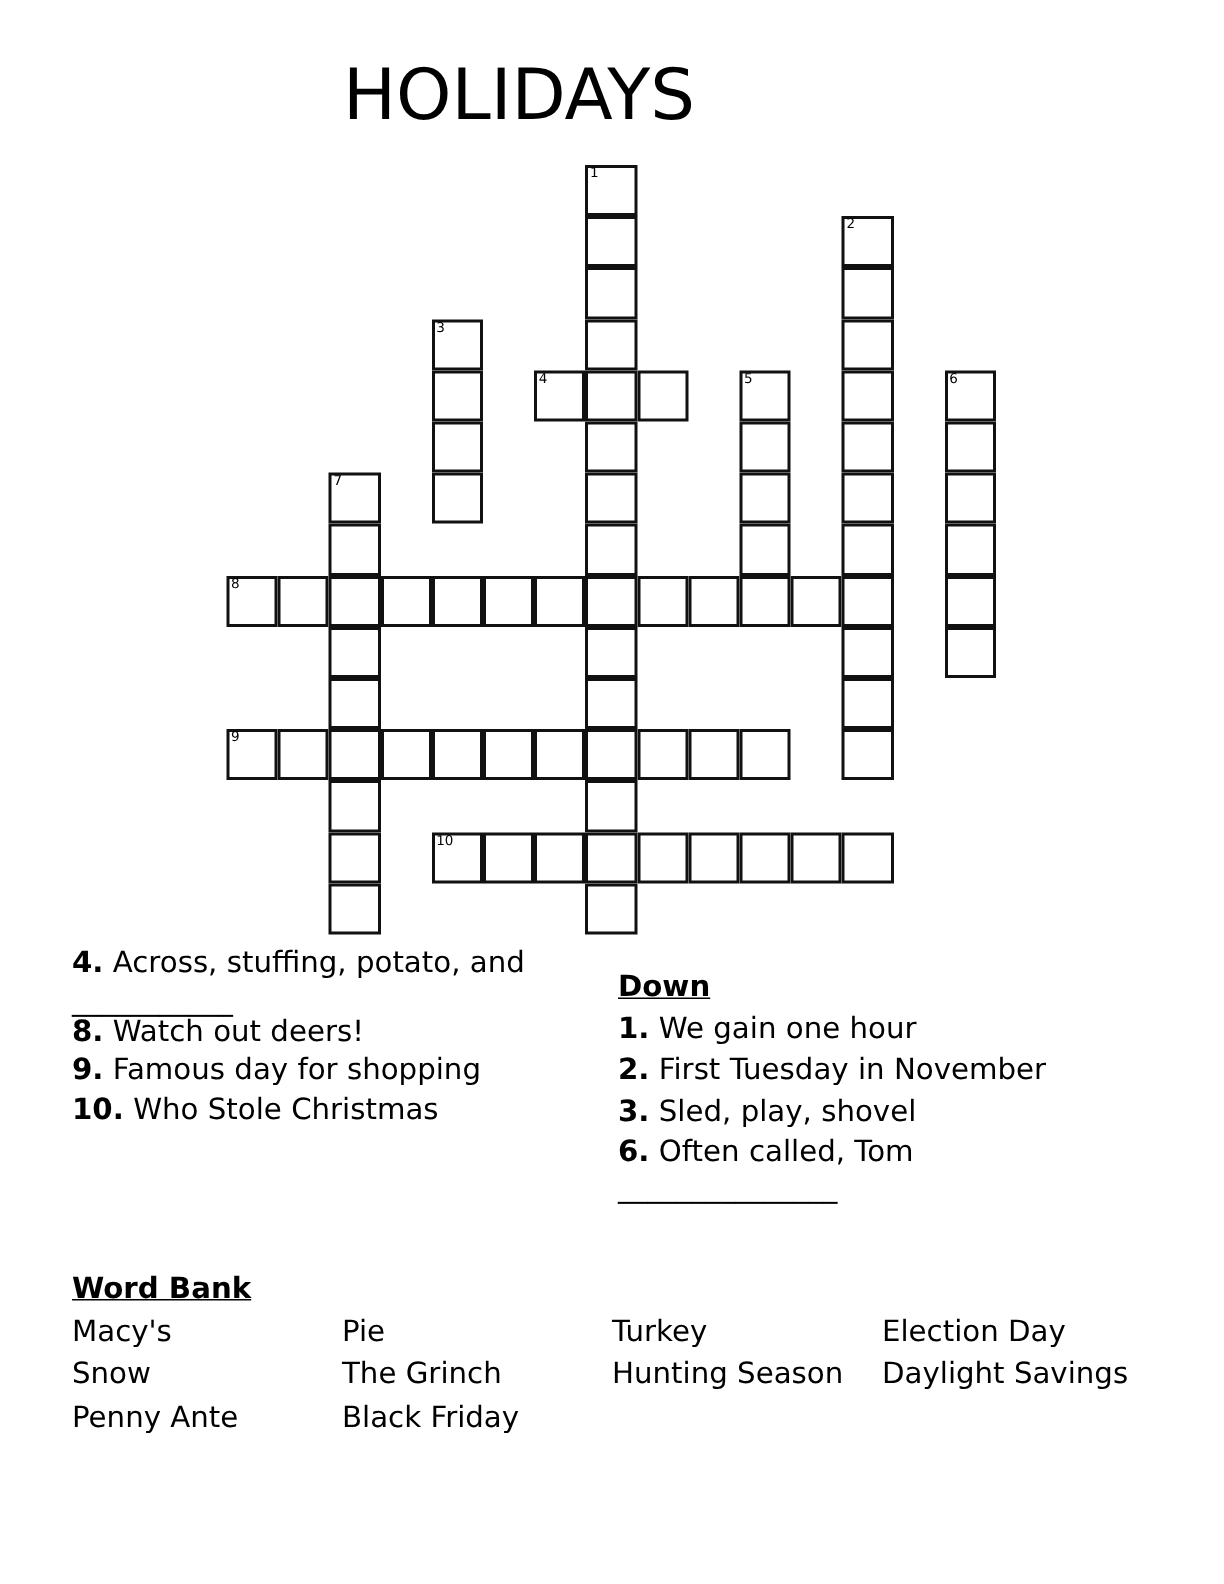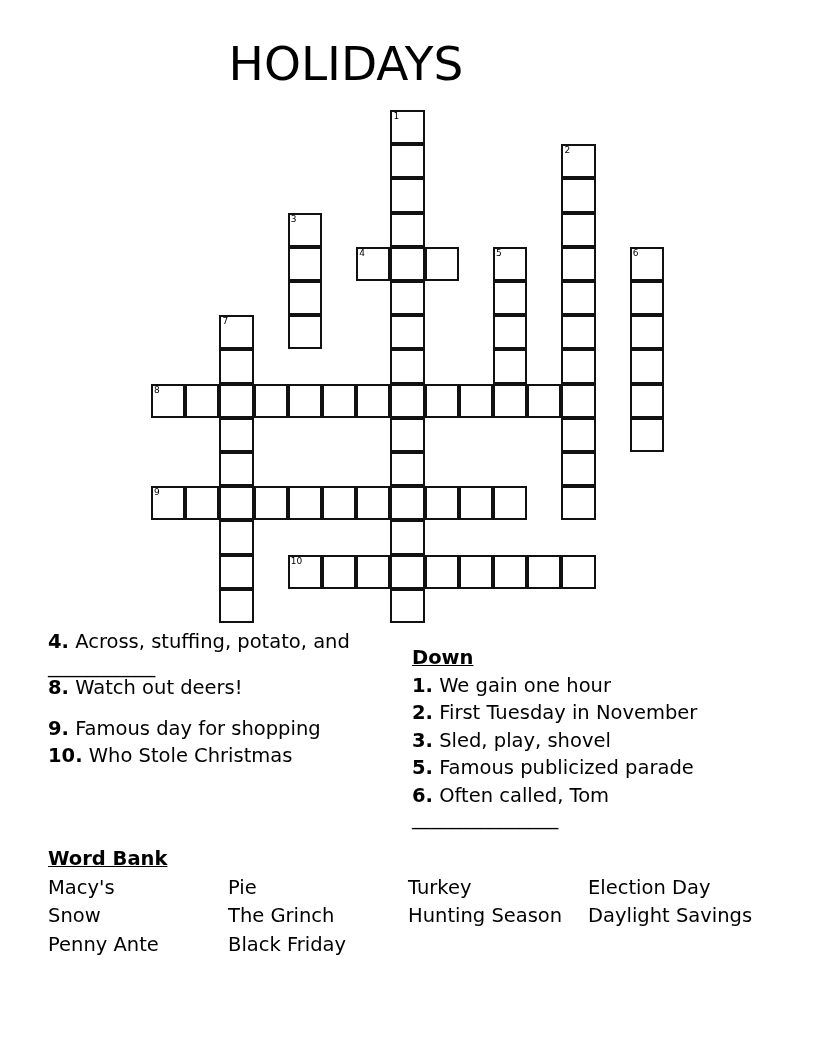--- a/index.html
+++ b/index.html
@@ -120,30 +120,29 @@
     <div class="cell" style="left: 458.8px; top: 554.6px;"></div>
     <div class="cell" style="left: 493px; top: 554.6px;"></div>
     <div class="cell" style="left: 527.2px; top: 554.6px;"></div>
     <div class="cell" style="left: 561.4px; top: 554.6px;"></div>
   </div>
 
 <div id="across" class="clues">
   <div class="clue"><b>4.</b> <span>Across, stuffing, potato, and</span></div>
   <div class="clue" style="line-height:22px;height:22px;"><span>___________</span></div>
   <div class="clue" style="margin-top:-2px;line-height:24px;"><b>8.</b> <span>Watch out deers!</span></div>
-  <div class="clue" style="line-height:26px;margin-top:16px;"><b>9.</b> <span>Famous day for shopping</span></div>
+  <div class="clue" style="line-height:26px;"><b>9.</b> <span>Famous day for shopping</span></div>
   <div class="clue"><b>10.</b> <span>Who Stole Christmas</span></div>
 </div>
 
 <div id="down" class="clues">
   <div class="hdr">Down</div>
   <div class="clue"><b>1.</b> <span>We gain one hour</span></div>
   <div class="clue"><b>2.</b> <span>First Tuesday in November</span></div>
   <div class="clue"><b>3.</b> <span>Sled, play, shovel</span></div>
-  <div class="clue"><b>5.</b> <span>Famous publicized parade</span></div>
   <div class="clue"><b>6.</b> <span>Often called, Tom</span></div>
   <div class="clue" style="line-height:20px;height:20px;"><span>_______________</span></div>
 </div>
 
 <div id="wordbank">
   <div class="hdr">Word Bank</div>
   <div class="wb-grid">
     <div>Macy's</div>
     <div>Pie</div>
     <div>Turkey</div>

